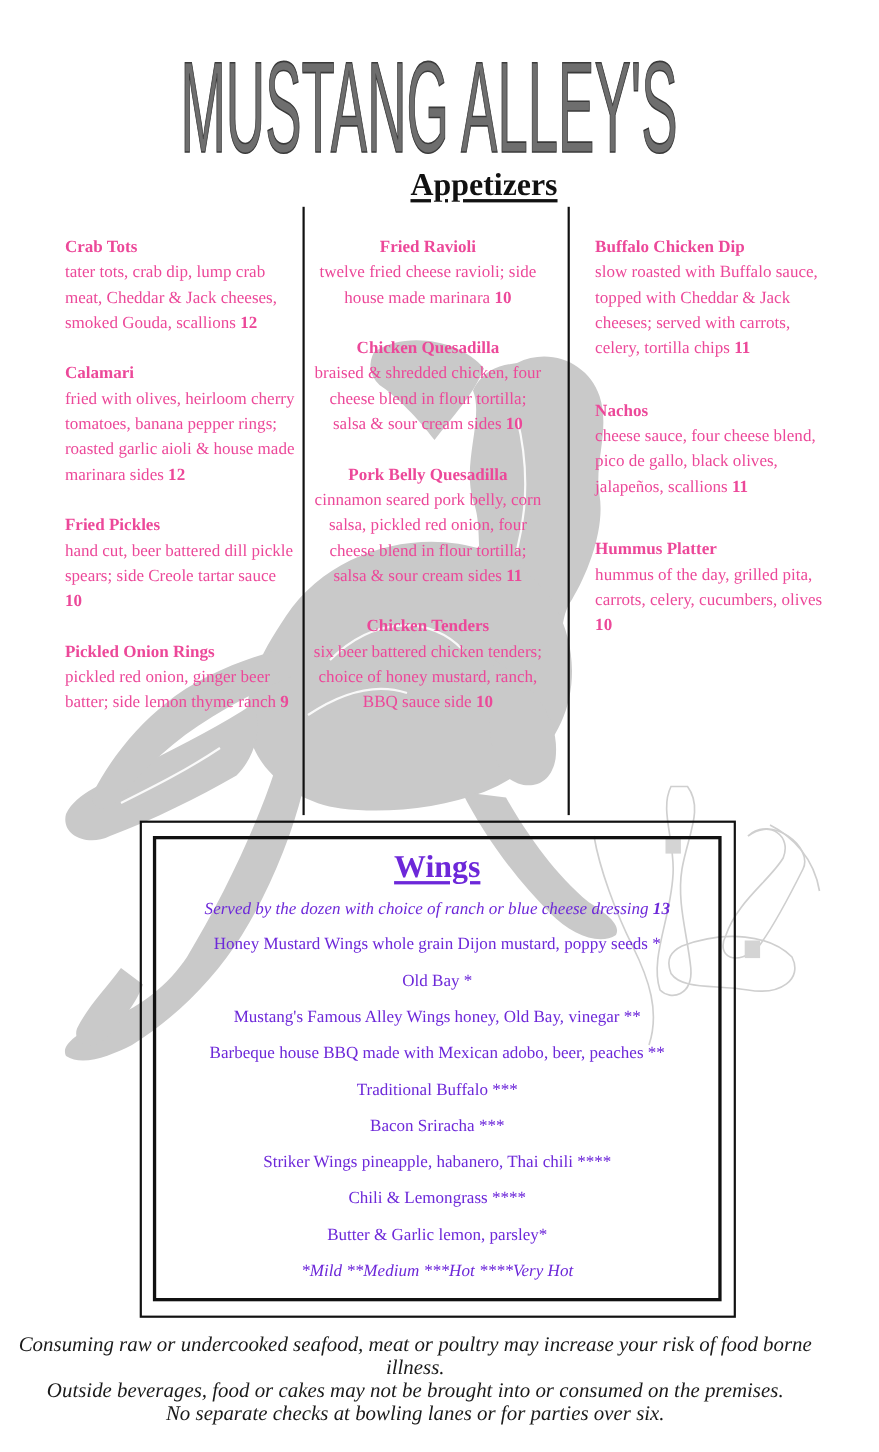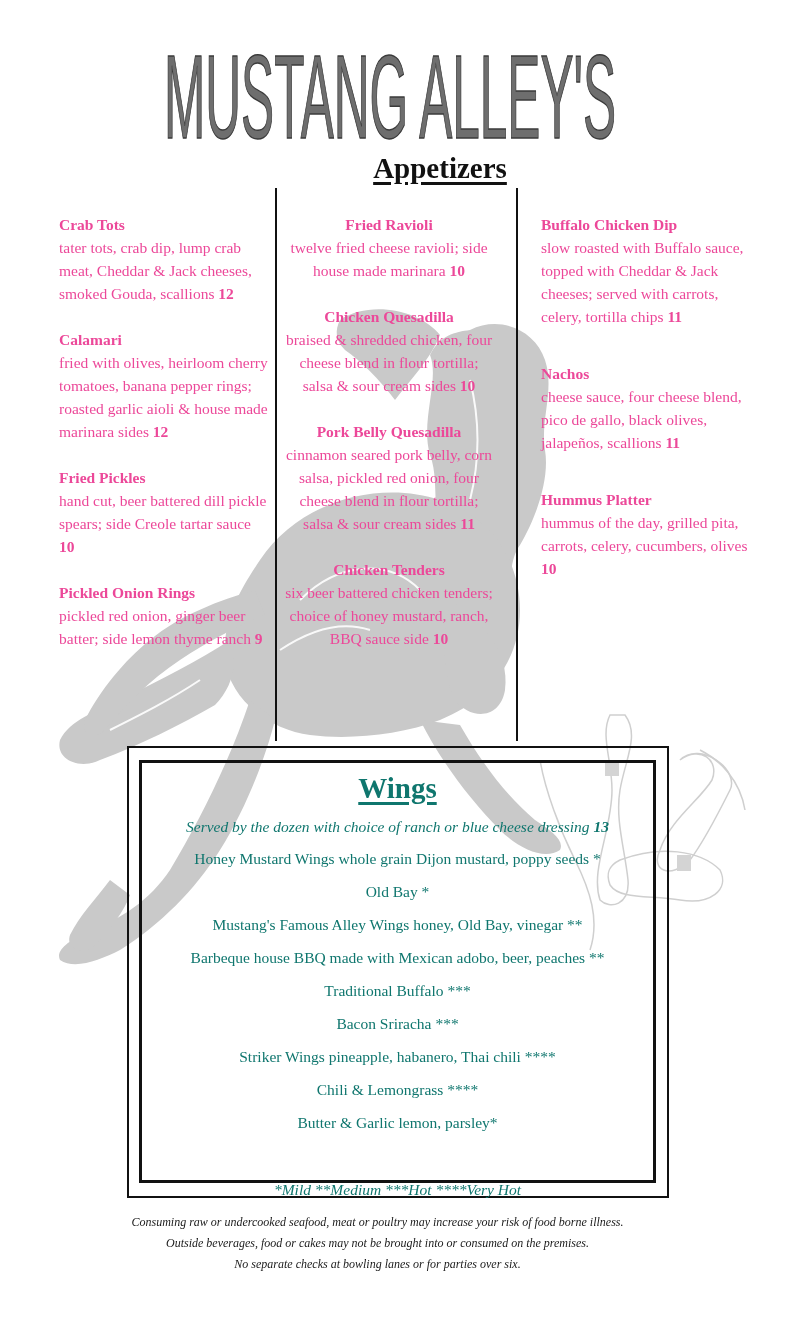--- a/index.html
+++ b/index.html
@@ -23,28 +23,28 @@
   .col { position: absolute; z-index: 2; top: 213px; font-size: 15.5px; line-height: 23px; color: #ec4899; }
   .col .item { margin-bottom: 23px; }
   .col .name { font-weight: bold; display: block; }
   .col .price { font-weight: bold; }
   .c1 { left: 59px; width: 210px; }
   .c2 { left: 284px; width: 210px; text-align: center; }
   .c3 { left: 541px; width: 220px; }
   .c3 .item.gap { margin-bottom: 34px; }
   .outer-box { position: absolute; z-index: 2; left: 127px; top: 746px; width: 538px; height: 448px; border: 2px solid #111; }
   .inner-box { position: absolute; z-index: 2; left: 139px; top: 760px; width: 511px; height: 417px; border: 3px solid #111; }
-  .wings { position: absolute; z-index: 3; left: 142px; top: 768px; width: 511px; text-align: center; font-size: 15.5px; color: #0f766e; }
+  .wings { position: absolute; z-index: 3; left: 142px; top: 768px; width: 511px; text-align: center; font-size: 15.5px; color: #6d28d9; }
   .wings-head { font-size: 29px; font-weight: bold; text-decoration: underline; text-decoration-thickness: 3px; text-underline-offset: 4px; line-height: 40px; height: 44px; }
   .wings .line { line-height: 33px; height: 33px; white-space: nowrap; }
   .wings .intro { font-style: italic; line-height: 30px; height: 30px; }
   .wings .intro b { font-style: italic; }
   .wings .bold { font-weight: normal; }
-  .wings .legend { font-style: italic; margin-top: 34px; }
-  .footer { position: absolute; z-index: 2; left: 0; width: 755px; top: 1212px; text-align: center; font-style: italic; font-size: 12px; line-height: 21px; color: #1a1a1a; }
+  .wings .legend { font-style: italic; }
+  .footer { position: absolute; z-index: 2; left: 0; width: 755px; top: 1212px; text-align: center; font-style: italic; font-size: 19px; line-height: 21px; color: #1a1a1a; }
 </style>
 </head>
 <body>
 
 <svg class="bg-art" viewBox="0 0 799 1320" xmlns="http://www.w3.org/2000/svg">
   <g fill="#c9c9c9" stroke="none">
 
     <path d="M470 330 C500 315 535 330 545 360 C555 390 540 420 545 450 C550 480 535 520 520 545 C505 565 515 600 500 625 C490 640 470 640 460 625 C450 600 455 570 445 545 C430 515 440 480 430 455 C420 420 440 380 430 355 C440 335 455 332 470 330 Z"></path>
 
     <path d="M340 320 C370 300 420 310 440 335 C430 360 410 380 395 400 C380 380 360 360 345 350 C335 340 335 330 340 320 Z"></path>

